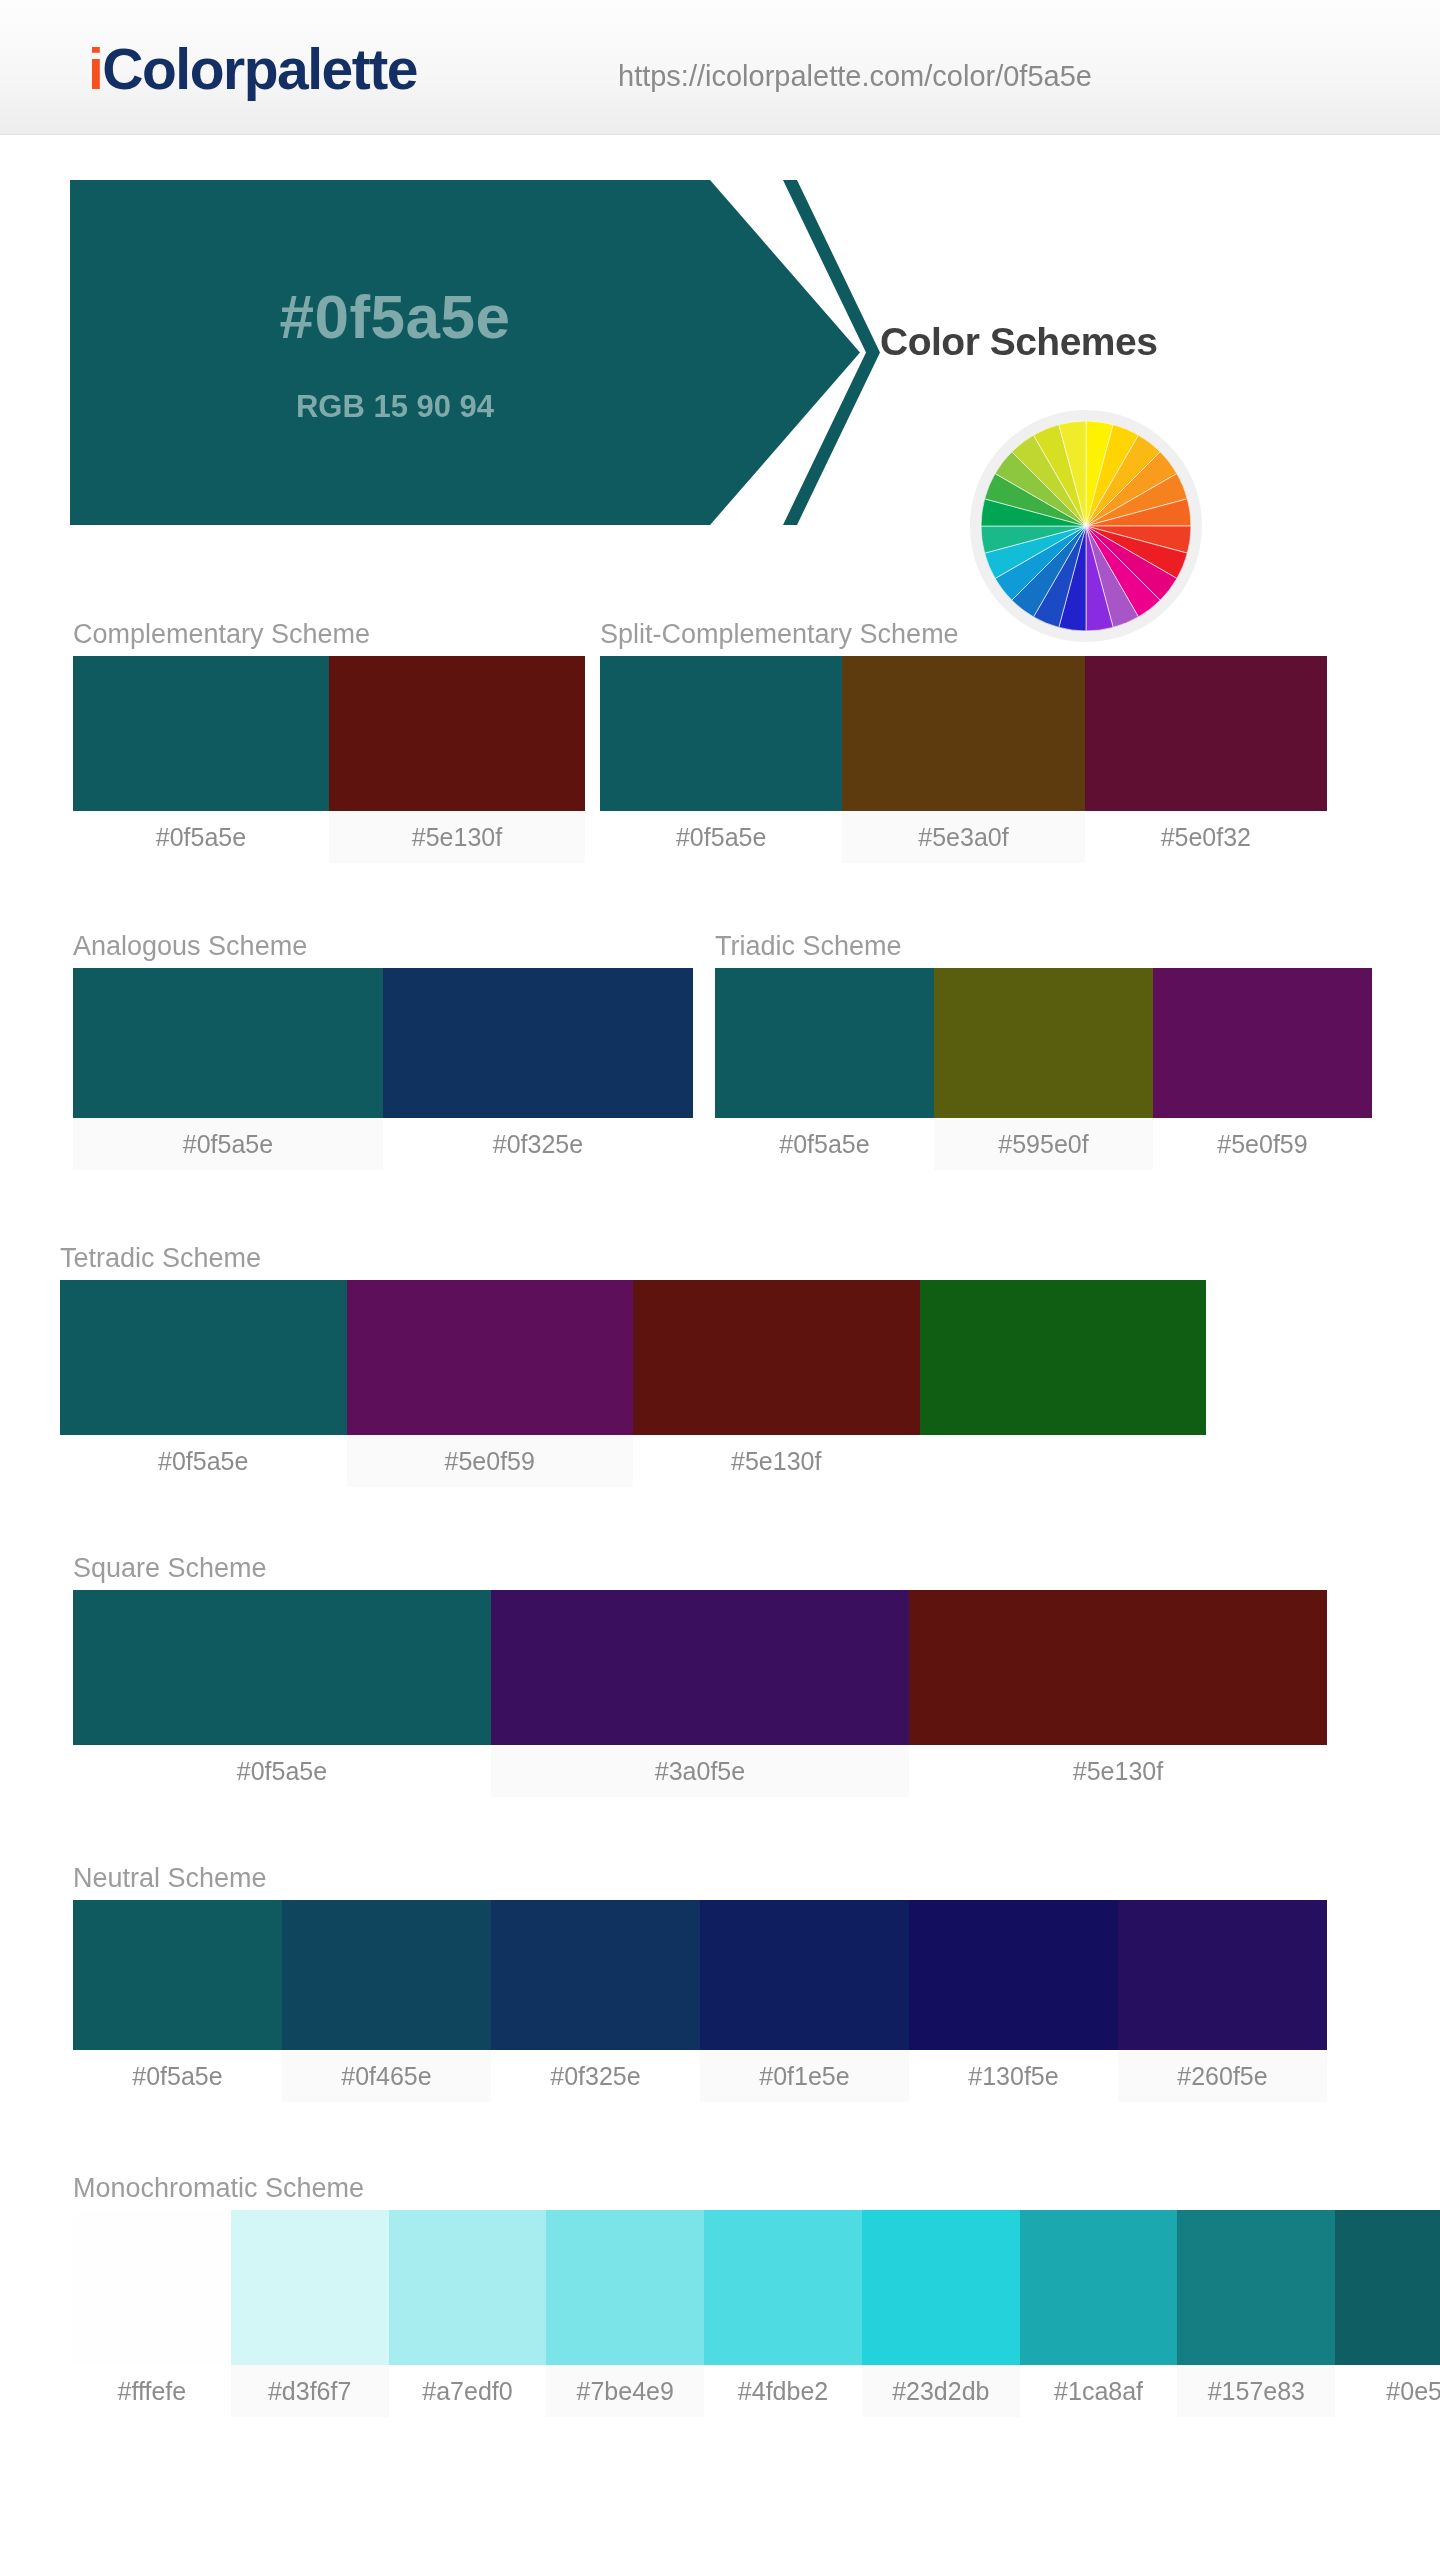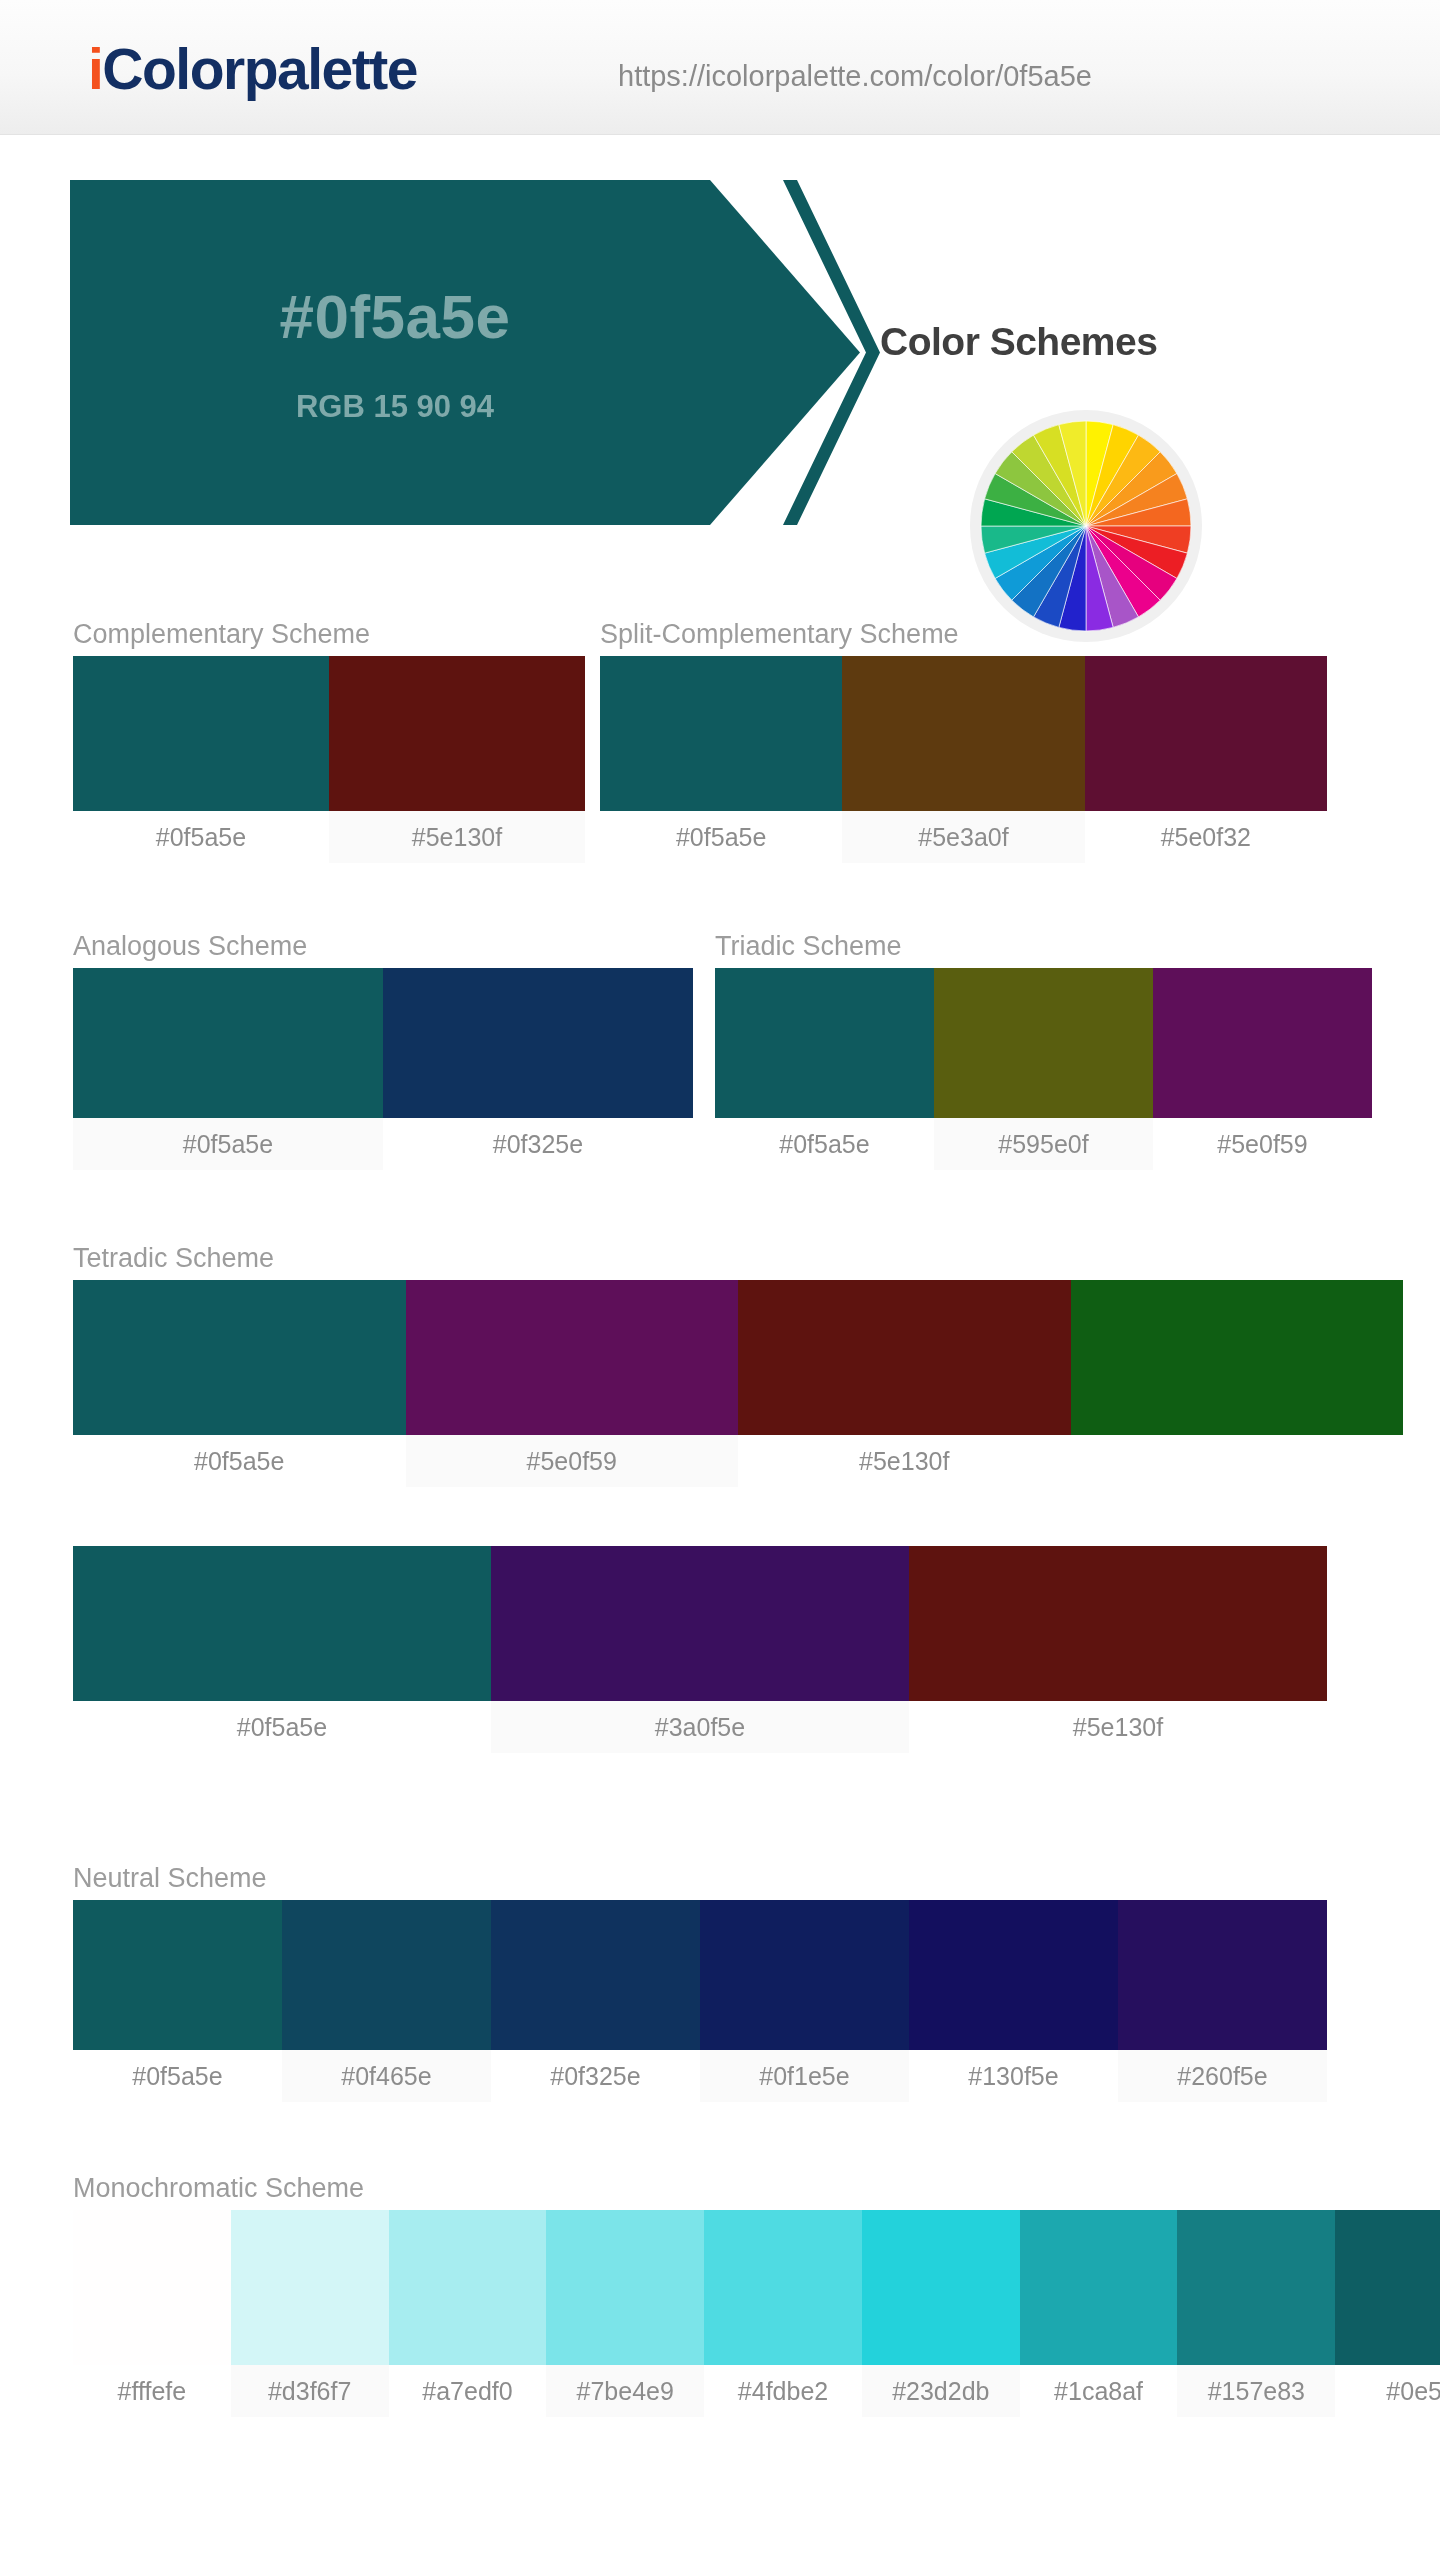--- a/index.html
+++ b/index.html
@@ -197,21 +197,21 @@
             <div class="code alt">#595e0f</div>
           </div>
           <div class="swatch">
             <div class="band" style="height: 150px; background: rgb(94, 15, 89);"></div>
             <div class="code plain">#5e0f59</div>
           </div>
         </div>
       </div>
     </div>
     <div class="scheme-row" style="top: 1236px;">
-      <div class="scheme-block" style="left: 73px; width: 1330px;">
+      <div class="scheme-block" style="left: 60px; width: 1146px;">
         <div class="scheme-label">Tetradic Scheme</div>
         <div class="swatches">
           <div class="swatch">
             <div class="band" style="height: 155px; background: rgb(15, 90, 94);"></div>
             <div class="code plain">#0f5a5e</div>
           </div>
           <div class="swatch">
             <div class="band" style="height: 155px; background: rgb(94, 15, 89);"></div>
             <div class="code alt">#5e0f59</div>
           </div>
@@ -220,20 +220,21 @@
             <div class="code plain">#5e130f</div>
           </div>
           <div class="swatch">
             <div class="band" style="height: 155px; background: rgb(15, 94, 19);"></div>
           </div>
         </div>
       </div>
     </div>
     <div class="scheme-row" style="top: 1546px;">
       <div class="scheme-block" style="left: 73px; width: 1254px;">
+        <div class="scheme-label">Square Scheme</div>
         <div class="swatches">
           <div class="swatch">
             <div class="band" style="height: 155px; background: rgb(15, 90, 94);"></div>
             <div class="code plain">#0f5a5e</div>
           </div>
           <div class="swatch">
             <div class="band" style="height: 155px; background: rgb(58, 15, 94);"></div>
             <div class="code alt">#3a0f5e</div>
           </div>
           <div class="swatch">

